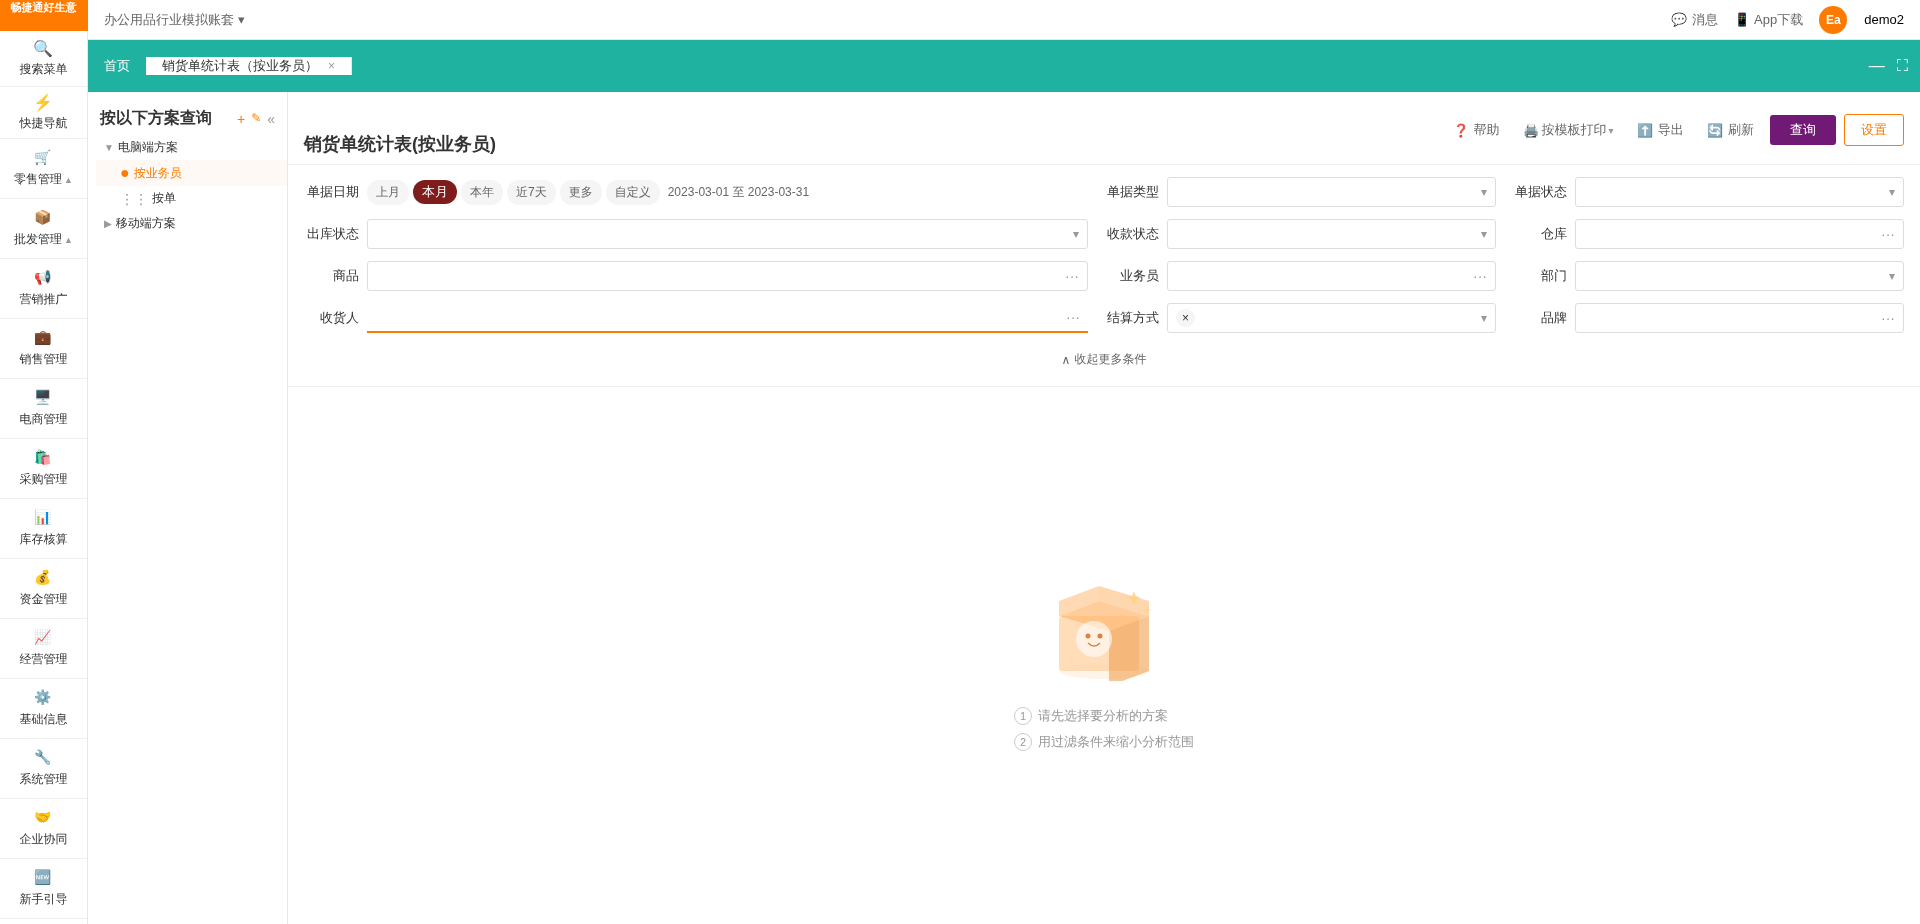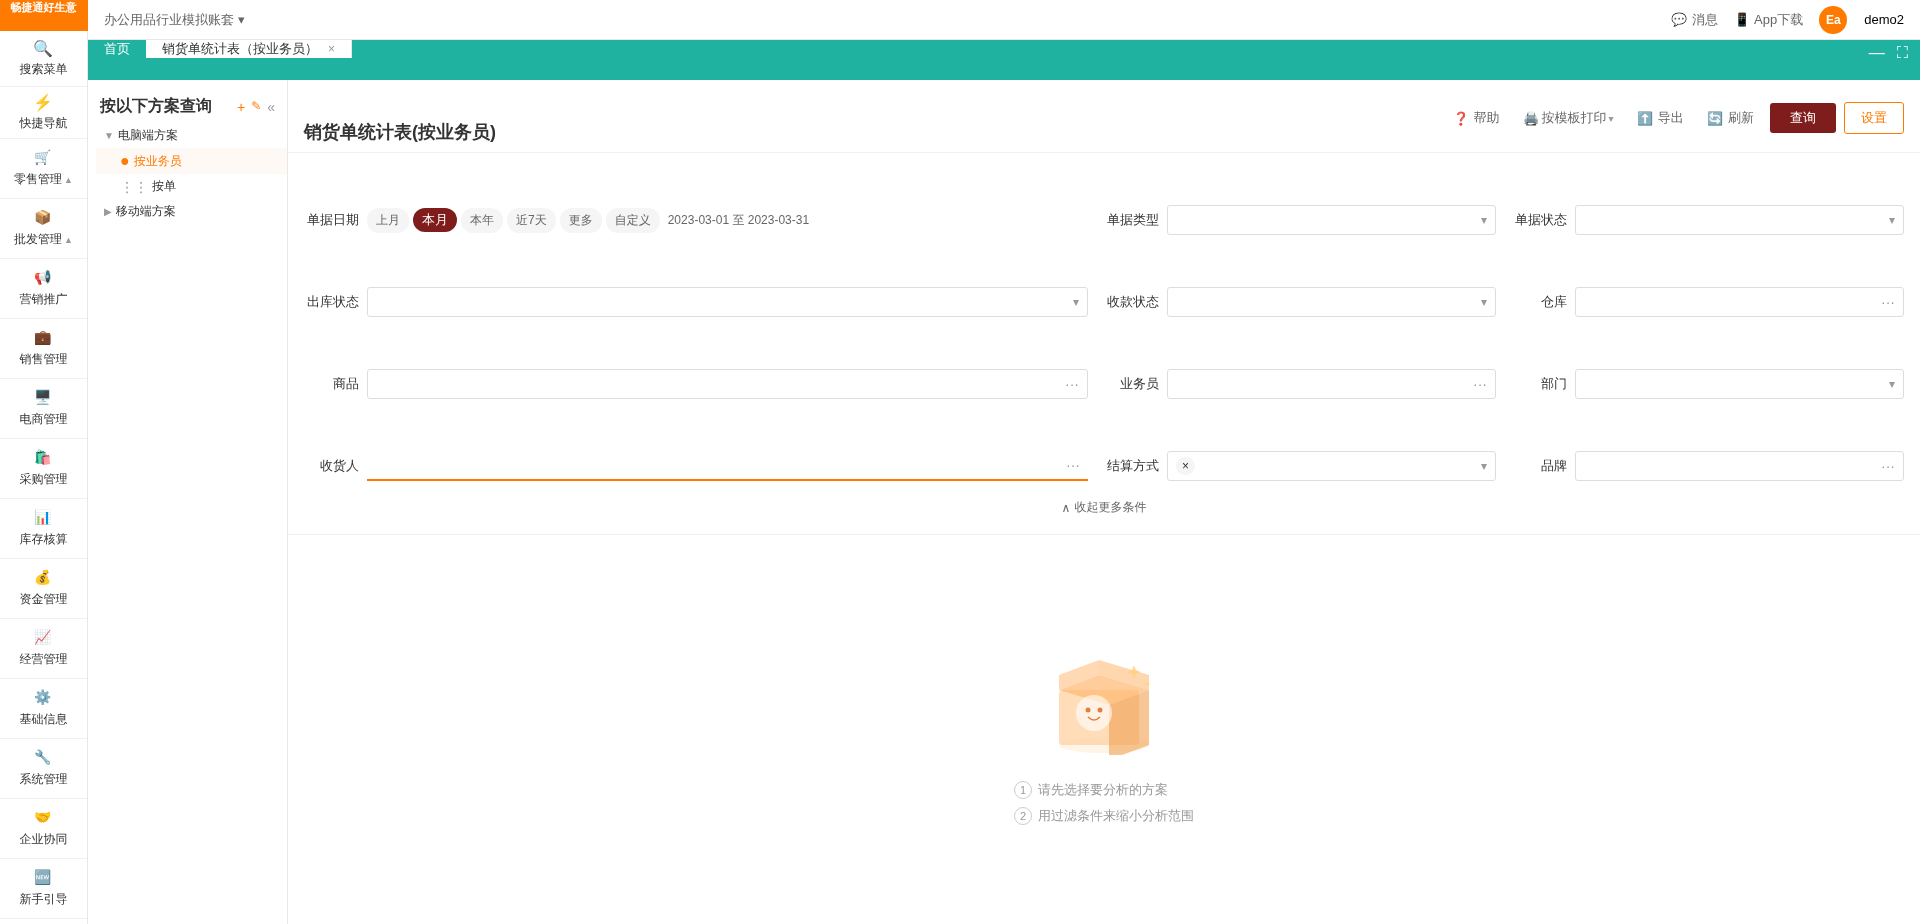--- a/index.html
+++ b/index.html
@@ -25,21 +25,21 @@
     
     .topbar { height: 40px; background: #fff; border-bottom: 1px solid #e8e8e8; display: flex; align-items: center; justify-content: space-between; padding: 0 16px; }
     .topbar-left { display: flex; align-items: center; gap: 8px; }
     .topbar-breadcrumb { font-size: 13px; color: #666; display: flex; align-items: center; gap: 4px; }
     .topbar-right { display: flex; align-items: center; gap: 16px; }
     .topbar-action { display: flex; align-items: center; gap: 4px; color: #666; font-size: 13px; cursor: pointer; }
     .topbar-user { display: flex; align-items: center; gap: 17px; cursor: pointer; }
     .user-avatar { width: 28px; height: 28px; border-radius: 50%; background: #ff7a00; display: flex; align-items: center; justify-content: center; overflow: hidden; }
 
     
-    .tabbar { height: 40px; background: #20b2a0; display: flex; align-items: flex-start; }
+    .tabbar { height: 52px; background: #20b2a0; display: flex; align-items: center; }
     .tab-home { padding: 0 16px; display: flex; align-items: center; color: #fff; font-size: 13px; cursor: pointer; }
     .tab-item { padding: 0 16px; display: flex; align-items: center; gap: 6px; background: #fff; color: #333; font-size: 13px; cursor: pointer; border-right: 1px solid #e8e8e8; }
     .tab-close { color: #999; font-size: 12px; cursor: pointer; margin-left: 4px; }
     .tab-actions { margin-left: auto; display: flex; align-items: center; gap: 4px; padding-right: 8px; }
     .tab-action-btn { color: #fff; font-size: 16px; cursor: pointer; padding: 4px; }
 
     
     .content { flex: 1; display: flex; overflow: hidden; background: #fff; }
 
     
@@ -53,27 +53,27 @@
     .filter-tree-item .tree-toggle { color: #999; font-size: 10px; }
     .filter-sub-item { padding: 4px 8px 4px 24px; display: flex; align-items: center; gap: 4px; cursor: pointer; font-size: 12px; color: #333; }
     .filter-sub-item.active { color: #ff7a00; background: #fff9f5; }
 
     
     .main-panel { flex: 1; display: flex; flex-direction: column; overflow: hidden; }
     .main-panel-header { padding: 12px 16px 8px; display: flex; align-items: center; justify-content: space-between; border-bottom: 1px solid #f0f0f0; }
     .page-title { font-size: 18px; font-weight: bold; color: #333; margin-top: 28px; }
     .header-actions { display: flex; gap: 8px; align-items: center; }
     .header-action-btn { display: flex; align-items: center; gap: 4px; font-size: 13px; color: #666; cursor: pointer; padding: 4px 8px; }
-    .btn-query { background: #7f1d1d; color: #fff; border: none; padding: 6px 20px; border-radius: 3px; cursor: pointer; font-size: 13px; }
+    .btn-query { background: #701a75; color: #fff; border: none; padding: 6px 20px; border-radius: 3px; cursor: pointer; font-size: 13px; }
     .btn-setting { background: #fff; color: #ff7a00; border: 1px solid #ff7a00; padding: 6px 16px; border-radius: 3px; cursor: pointer; font-size: 13px; }
 
     
     .filter-form { padding: 12px 16px; border-bottom: 1px solid #f0f0f0; }
     .filter-row { display: flex; align-items: center; gap: 16px; margin-bottom: 12px; }
-    .filter-group { display: flex; align-items: center; gap: 8px; flex: 1; margin-top: 40px; }
+    .filter-group { display: flex; align-items: center; gap: 8px; flex: 1; }
     .filter-label { font-size: 13px; color: #333; white-space: nowrap; min-width: 55px; text-align: right; }
     .filter-input { flex: 1; height: 30px; border: 1px solid #ddd; border-radius: 3px; padding: 0 8px; font-size: 13px; color: #333; display: flex; align-items: center; justify-content: space-between; cursor: pointer; }
     .filter-input-underline { flex: 1; height: 30px; border: none; border-bottom: 2px solid #ff7a00; padding: 0 8px; font-size: 13px; color: #333; display: flex; align-items: center; justify-content: space-between; }
     .date-btn { padding: 3px 8px; border-radius: 12px; font-size: 12px; cursor: pointer; border: 1px solid transparent; }
     .date-btn.active { background: #ff7a00; color: #fff; }
     .date-btn.inactive { color: #666; background: #f5f5f5; }
     .date-range { font-size: 12px; color: #666; margin-left: 4px; }
     .filter-tag { display: flex; align-items: center; gap: 4px; background: #f5f5f5; padding: 2px 6px; border-radius: 12px; font-size: 12px; }
     .dots-icon { color: #999; font-size: 14px; cursor: pointer; }
     .dropdown-icon { color: #999; font-size: 12px; }

